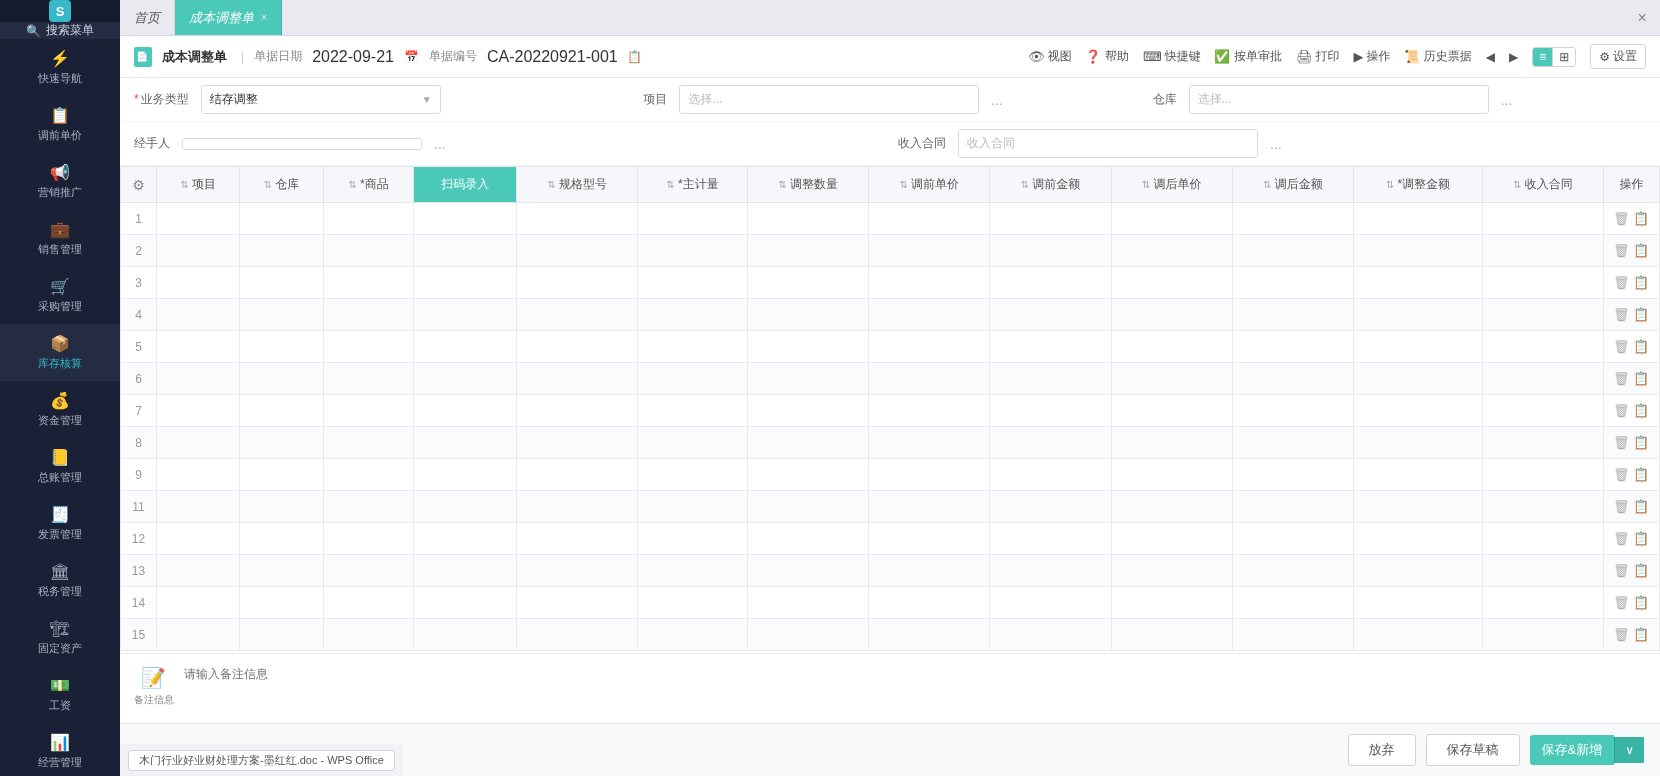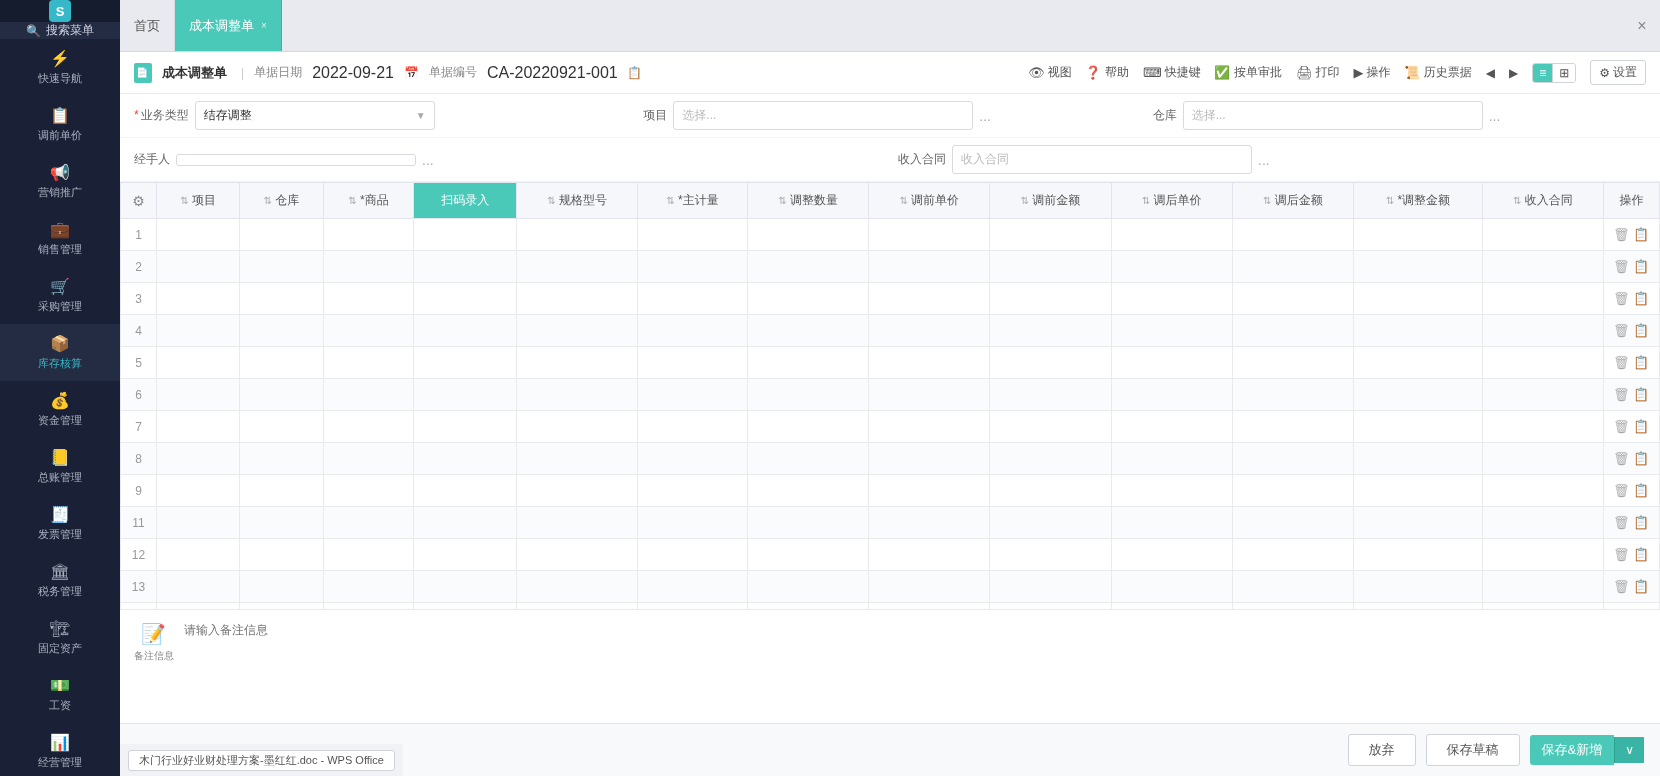--- a/index.html
+++ b/index.html
@@ -64,23 +64,24 @@
       flex-direction: column;
       background: #f0f2f5;
       overflow: hidden;
     }
 
     
     .tab-bar {
       display: flex;
       align-items: center;
       background: #e8eaf0;
-      height: 52px;
+      height: 36px;
       border-bottom: 1px solid #d4d8e2;
       flex-shrink: 0;
+      font-style: italic;
     }
     .tab {
       display: flex;
       align-items: center;
       height: 100%;
       padding: 0 14px;
       cursor: pointer;
       font-size: 13px;
       gap: 5px;
       color: #555;
@@ -188,21 +189,21 @@
       align-items: center;
       padding: 7px 14px;
       gap: 16px;
       border-bottom: 1px solid #f0f2f5;
       flex-shrink: 0;
       background: white;
     }
     .form-field {
       display: flex;
       align-items: center;
-      gap: 6px;
+      gap: 12px;
       flex: 1;
     }
     .form-label { font-size: 12px; color: #666; white-space: nowrap; }
     .form-label.required::before { content: '*'; color: #e74c3c; margin-right: 2px; }
     .form-select {
       flex: 1;
       display: flex;
       align-items: center;
       border: 1px solid #d8dae0;
       border-radius: 3px;
@@ -298,21 +299,20 @@
     
     .action-bar {
       display: flex;
       align-items: center;
       justify-content: flex-end;
       padding: 10px 16px;
       background: #f8f9fb;
       border-top: 1px solid #e2e5ed;
       gap: 10px;
       flex-shrink: 0;
-      margin-top: 44px;
     }
     .btn-abandon {
       padding: 6px 20px;
       border: 1px solid #d0d3da;
       background: white;
       border-radius: 3px;
       cursor: pointer;
       font-size: 13px;
       color: #555;
     }

